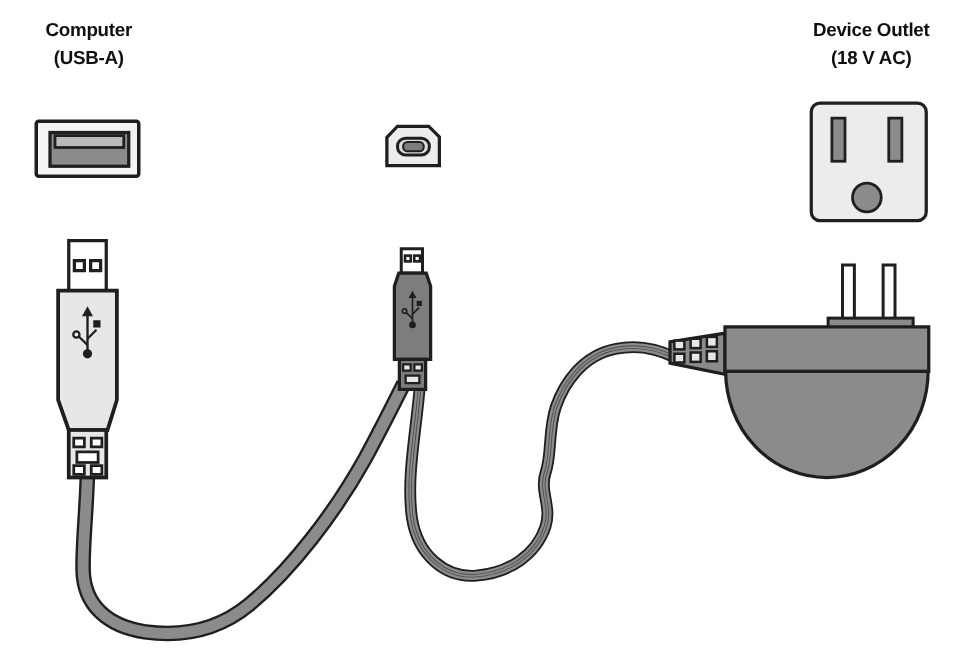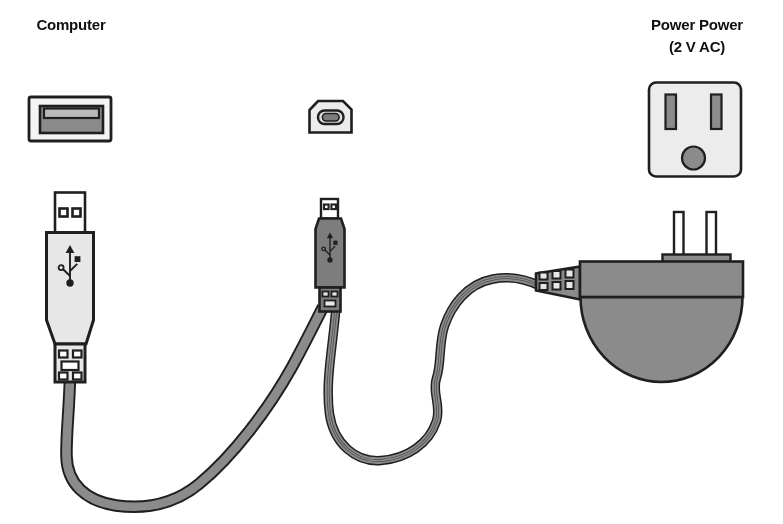--- a/index.html
+++ b/index.html
@@ -25,24 +25,25 @@
   .s-band{stroke:var(--band);}
   .trident{stroke:var(--outline);}
 </style>
 </head>
 <body>
 
 <div class="canvas">
 
   <div class="label" style="left:1px;width:140px">
     <div>Computer</div>
+    <div>(USB-A)</div>
   </div>
   <div class="label" style="left:612px;width:170px">
-    <div>Power Power</div>
-    <div>(2 V AC)</div>
+    <div>Device Outlet</div>
+    <div>(18 V AC)</div>
   </div>
 
   <svg width="783" height="524" viewBox="0 0 783 524">
     <defs>
       <g id="usb-trident" class="trident">
         <path d="M 0 18 L 0 -13" fill="none" stroke-width="1.9"></path>
         <path d="M 0 -20 L -4.4 -12 L 4.4 -12 Z" stroke="none" fill="var(--outline)"></path>
         <circle cx="0" cy="18" r="3.7" stroke="none" fill="var(--outline)"></circle>
         <path d="M 0 11 L -7.4 3.8" fill="none" stroke-width="1.9"></path>
         <circle cx="-8.9" cy="2.6" r="2.5" fill="none" stroke-width="1.8"></circle>

